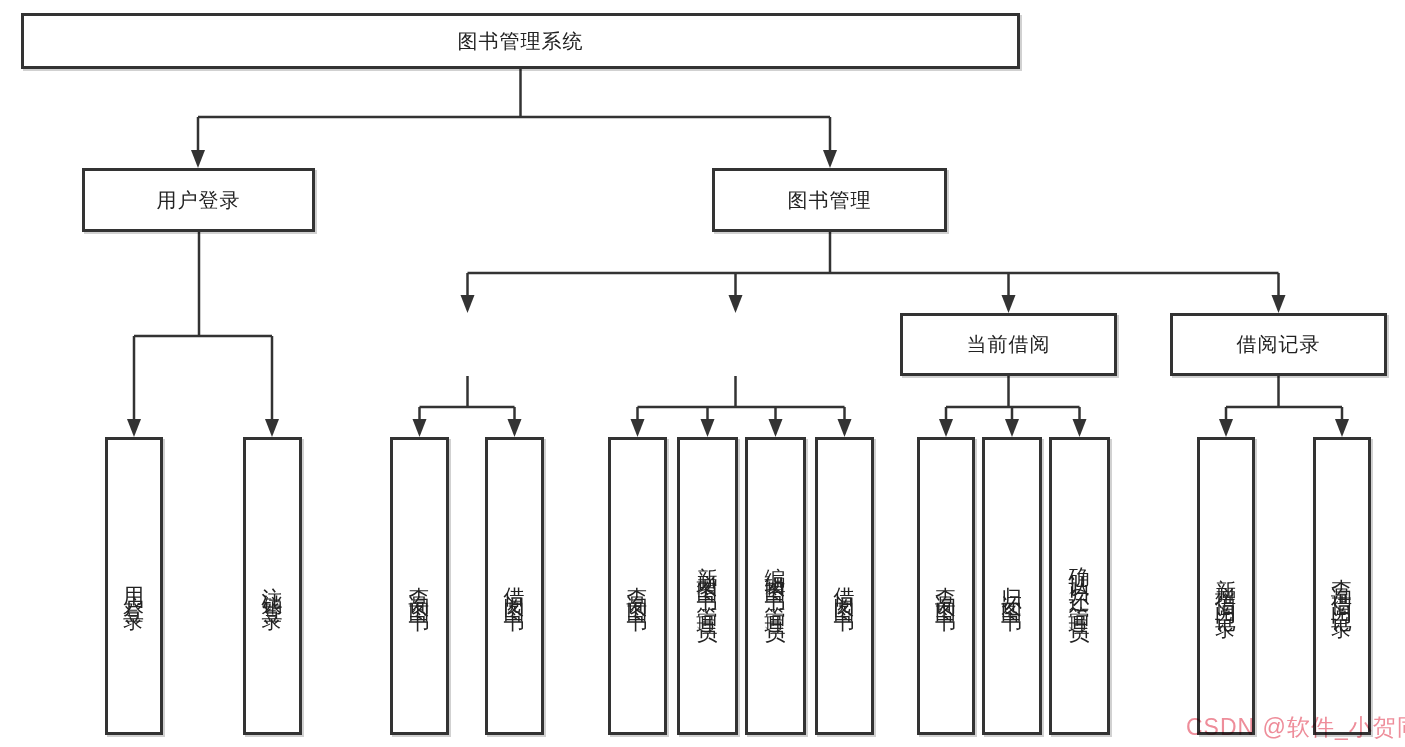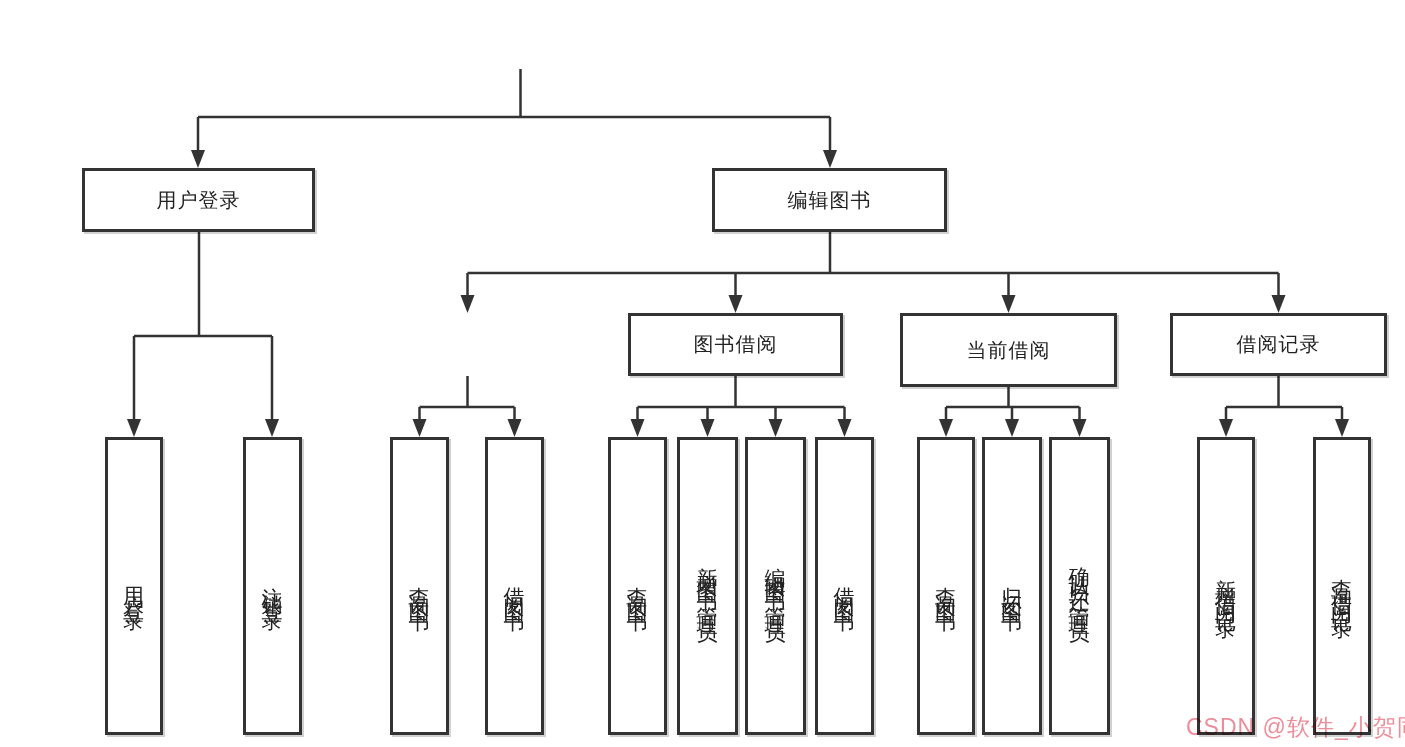--- a/index.html
+++ b/index.html
@@ -129,32 +129,32 @@
       <polygon points="768.5,419 782.5,419 775.5,437"></polygon>
       <polygon points="837.5,419 851.5,419 844.5,437"></polygon>
       <polygon points="939,419 953,419 946,437"></polygon>
       <polygon points="1005,419 1019,419 1012,437"></polygon>
       <polygon points="1072.5,419 1086.5,419 1079.5,437"></polygon>
       <polygon points="1219,419 1233,419 1226,437"></polygon>
       <polygon points="1335,419 1349,419 1342,437"></polygon>
     </g>
   </svg>
 
+  <div class="node hbox" style="left:21px; top:13px; width:999px; height:56px;">
+    <span>图书管理系统</span>
+  </div>
 
   <div class="node hbox" style="left:82px; top:168px; width:233px; height:64px;">
     <span>用户登录</span>
   </div>
   <div class="node hbox" style="left:712px; top:168px; width:235px; height:64px;">
-    <span>编辑图书</span>
-  </div>
-
-  <div class="node hbox" style="left:628px; top:313px; width:215px; height:63px;">
-    <span>图书借阅</span>
-  </div>
-  <div class="node hbox" style="left:900px; top:313px; width:217px; height:74px;">
+    <span>图书管理</span>
+  </div>
+
+  <div class="node hbox" style="left:900px; top:313px; width:217px; height:63px;">
     <span>当前借阅</span>
   </div>
   <div class="node hbox" style="left:1170px; top:313px; width:217px; height:63px;">
     <span>借阅记录</span>
   </div>
 
   <div class="node vbox" style="left:105px; width:58px;">
     <span class="vtext">用户登录</span>
   </div>
   <div class="node vbox" style="left:243px; width:59px;">

